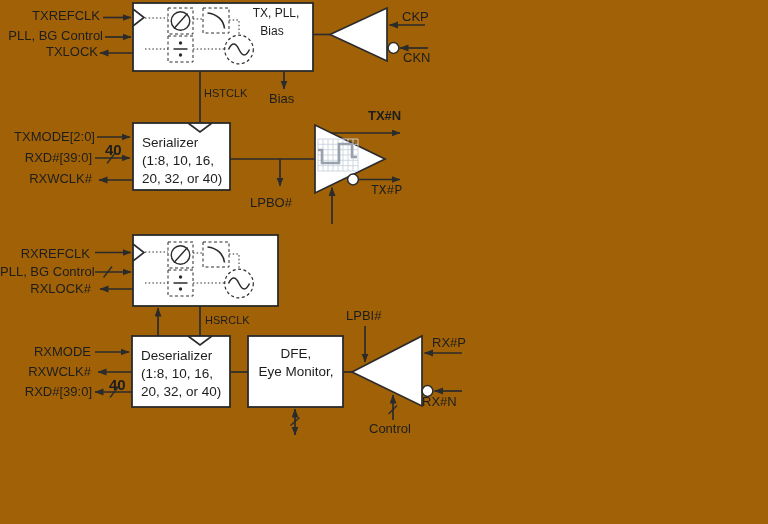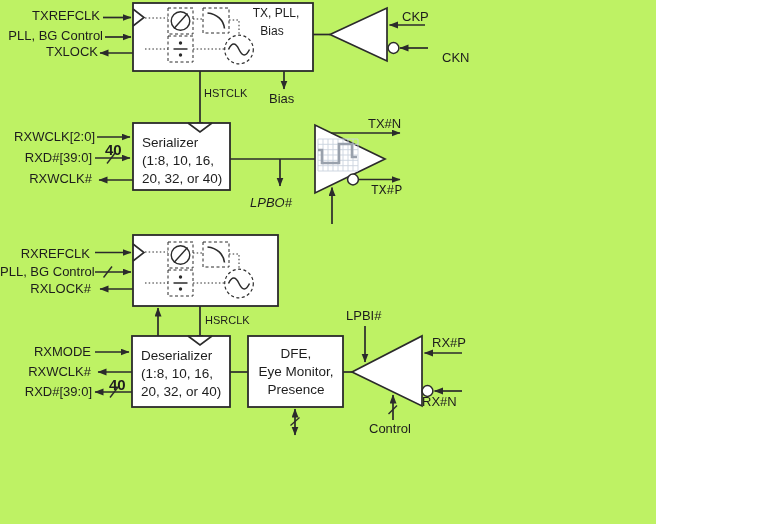--- a/index.html
+++ b/index.html
@@ -1,16 +1,16 @@
 <!DOCTYPE html>
 <html><head>
 <meta charset="utf-8">
 <style>
   html,body{margin:0;padding:0;background:#ffffff;}
-  #canvas{position:relative;width:656px;height:524px;background:#bef264;overflow:hidden;
+  #canvas{position:relative;width:768px;height:524px;background:#a16207;overflow:hidden;
           font-family:"Liberation Sans", sans-serif;color:#1d1d1d;}
   #wires{position:absolute;left:0;top:0;}
   .lbl{position:absolute;font-size:13px;line-height:15px;white-space:nowrap;color:#1d1d1d;}
   .r{text-align:right;}
   .c{text-align:center;}
   .big{font-size:12px;line-height:18px;}
   .sm{font-size:11px;line-height:12px;}
   .tiny{font-size:15px;line-height:10px;font-weight:bold;}
   .blk{font-size:13.5px;line-height:18px;}
 </style>
@@ -139,50 +139,49 @@
   </svg>
 
   <div class="lbl r" style="left:8px;top:8px;width:92px;">TXREFCLK</div>
   <div class="lbl r" style="left:0px;top:28px;width:103px;">PLL, BG Control</div>
   <div class="lbl r" style="left:8px;top:44px;width:90px;">TXLOCK</div>
   <div class="lbl big c" style="left:243px;top:4px;width:66px;">TX, PLL,</div>
   <div class="lbl big c" style="left:243px;top:22px;width:58px;">Bias</div>
   <div class="lbl sm" style="left:204px;top:87px;">HSTCLK</div>
   <div class="lbl" style="left:269px;top:91px;">Bias</div>
   <div class="lbl" style="left:402px;top:9px;">CKP</div>
-  <div class="lbl" style="left:403px;top:50px;margin-left:39px;">CKN</div>
+  <div class="lbl" style="left:403px;top:50px;">CKN</div>
 
   <div class="lbl blk" style="left:142px;top:134px;text-align:center;">Serializer</div>
   <div class="lbl blk" style="left:142px;top:152px;">(1:8, 10, 16,</div>
   <div class="lbl blk" style="left:142px;top:170px;">20, 32, or 40)</div>
 
-  <div class="lbl r" style="left:3px;top:129px;width:92px;">RXWCLK[2:0]</div>
+  <div class="lbl r" style="left:3px;top:129px;width:92px;">TXMODE[2:0]</div>
   <div class="lbl r" style="left:10px;top:150px;width:82px;">RXD#[39:0]</div>
   <div class="lbl tiny" style="left:105px;top:145px;">40</div>
   <div class="lbl r" style="left:20px;top:171px;width:72px;">RXWCLK#</div>
-  <div class="lbl" style="left:250px;top:195px;font-style:italic;">LPBO#</div>
-  <div class="lbl" style="left:368px;top:116px;">TX#N</div>
+  <div class="lbl" style="left:250px;top:195px;">LPBO#</div>
+  <div class="lbl" style="left:368px;top:108px;font-weight:bold;">TX#N</div>
   <div class="lbl" style="left:371px;top:183px;font-family:Liberation Mono, monospace;">TX#P</div>
 
   <div class="lbl r" style="left:0px;top:246px;width:90px;">RXREFCLK</div>
   <div class="lbl r" style="left:0px;top:264px;width:91px;">PLL, BG Control</div>
   <div class="lbl r" style="left:18px;top:281px;width:73px;">RXLOCK#</div>
   <div class="lbl sm" style="left:205px;top:314px;">HSRCLK</div>
 
   <div class="lbl blk" style="left:141px;top:347px;text-align:right;">Deserializer</div>
   <div class="lbl blk" style="left:141px;top:365px;">(1:8, 10, 16,</div>
   <div class="lbl blk" style="left:141px;top:383px;">20, 32, or 40)</div>
 
   <div class="lbl r" style="left:18px;top:344px;width:73px;">RXMODE</div>
   <div class="lbl r" style="left:18px;top:364px;width:73px;">RXWCLK#</div>
   <div class="lbl r" style="left:9px;top:384px;width:83px;">RXD#[39:0]</div>
   <div class="lbl tiny" style="left:109px;top:380px;">40</div>
 
   <div class="lbl blk c" style="left:250px;top:363px;width:92px;">Eye Monitor,</div>
   <div class="lbl blk c" style="left:250px;top:345px;width:92px;">DFE,</div>
-  <div class="lbl blk c" style="left:250px;top:381px;width:92px;">Presence</div>
 
   <div class="lbl" style="left:346px;top:308px;">LPBI#</div>
   <div class="lbl" style="left:432px;top:335px;text-align:right;">RX#P</div>
   <div class="lbl" style="left:422px;top:394px;">RX#N</div>
   <div class="lbl" style="left:369px;top:421px;">Control</div>
 
 </div>
 
 </body></html>

